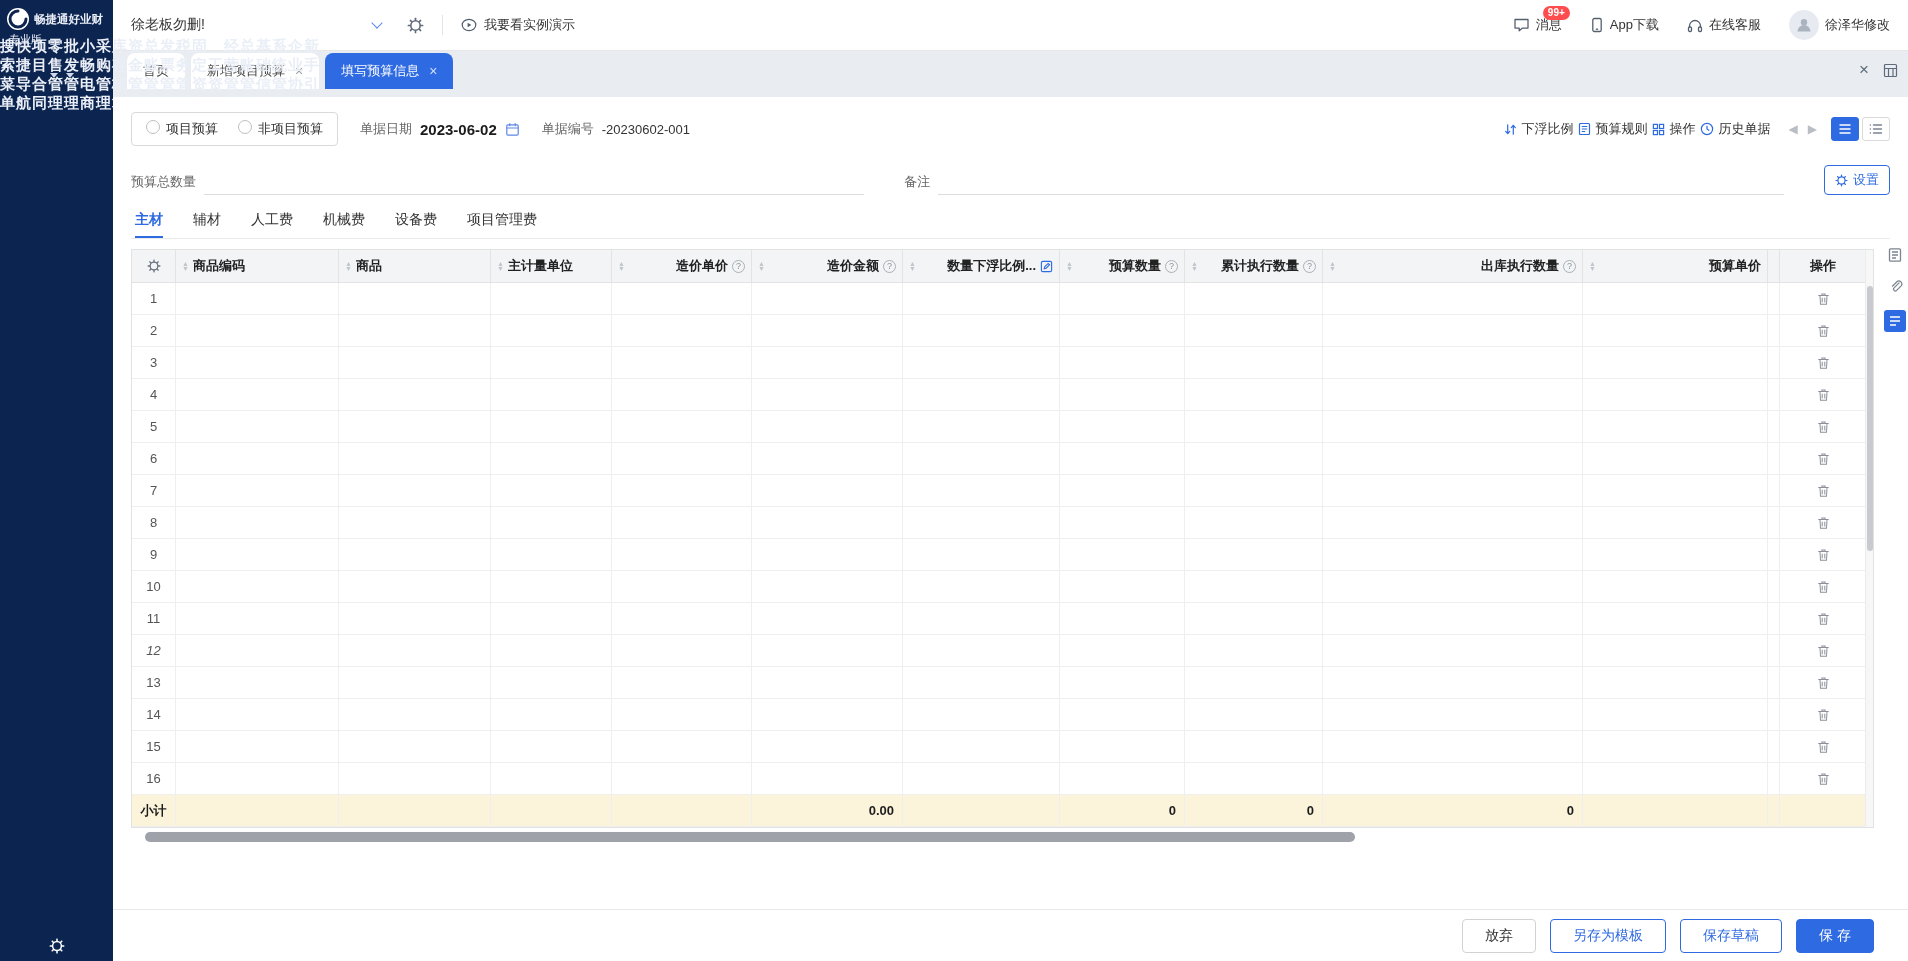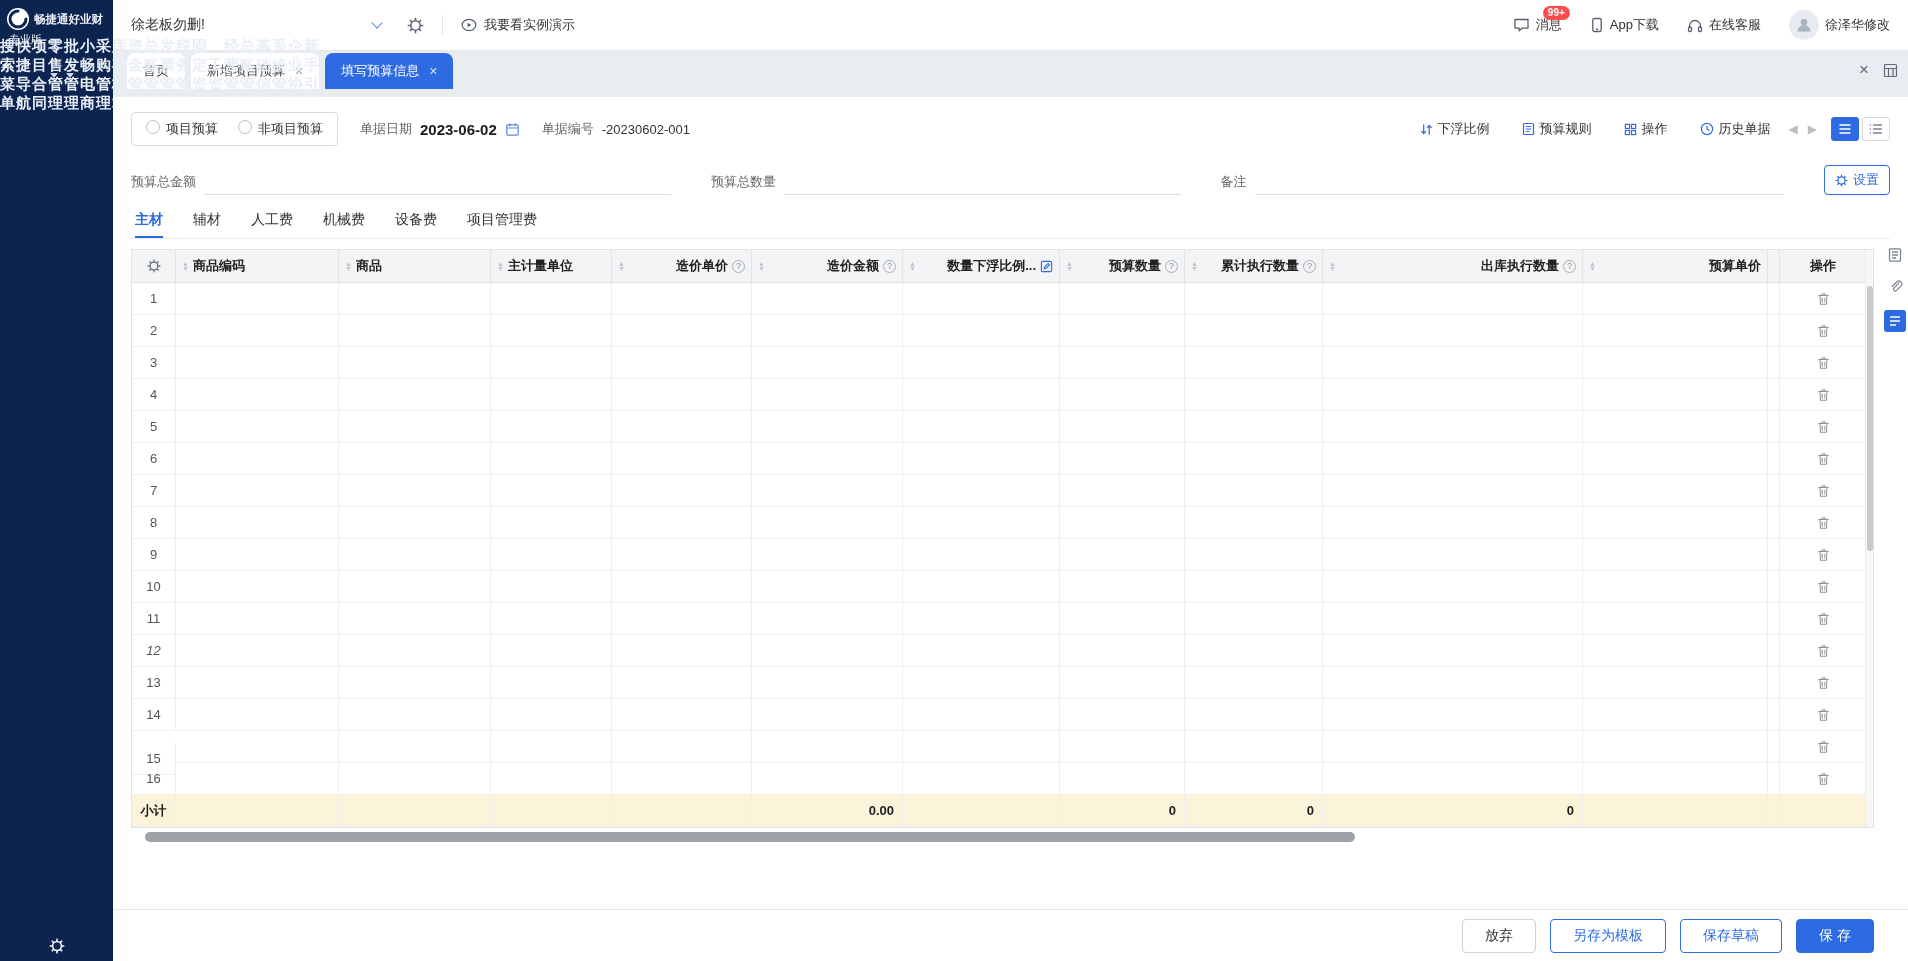--- a/index.html
+++ b/index.html
@@ -37,21 +37,21 @@
   .tabbar-right{margin-left:auto;display:flex;align-items:center;gap:14px;height:100%;padding-right:10px;color:#5f6b7a}
   
   .content{flex:1;background:#fff;padding:12px 18px 0;position:relative;min-height:0}
   .frow1{display:flex;align-items:center;height:40px}
   .radio-box{border:1px solid #d9d9d9;border-radius:4px;height:34px;display:flex;align-items:center;padding:0 14px;gap:20px}
   .radio{display:flex;align-items:flex-start;gap:6px;font-size:13px;cursor:pointer}
   .rdot{width:14px;height:14px;border:1px solid #bfbfbf;border-radius:50%;background:#fff;flex:none}
   .fgroup{display:flex;align-items:center;gap:8px;margin-left:22px;font-size:13px}
   .flabel{color:#666}
   .date-val{font-size:15px;font-weight:bold;color:#1b1b1b}
-  .tools{margin-left:auto;display:flex;align-items:center;gap:32px}
+  .tools{margin-left:auto;display:flex;align-items:center;gap:4px}
   .tool{display:flex;align-items:center;gap:5px;font-size:13px;cursor:pointer}
   .nav-arrows{display:flex;align-items:center;gap:10px;margin-left:18px;color:#b9bdc4;font-size:12px}
   .nav-arrows span{cursor:pointer}
   .vtoggle{display:flex;gap:3px;margin-left:14px}
   .vbtn{width:28px;height:24px;border:1px solid #d9d9d9;border-radius:3px;background:#fff;display:flex;align-items:center;justify-content:center;cursor:pointer}
   .vbtn.active{background:#2e6ae1;border-color:#2e6ae1}
   .frow2{display:flex;align-items:flex-end;height:42px;margin-top:4px}
   .field{display:flex;align-items:flex-end;gap:8px;flex:1;margin-right:40px}
   .field .flabel{padding-bottom:4px;white-space:nowrap}
   .uline{flex:1;height:26px;border-bottom:1px solid #dcdcdc;cursor:text}
@@ -359,24 +359,20 @@
             </div>
           <div class="vbtn">
               <svg width="14" height="12" viewBox="0 0 14 12" stroke="#7c8490" stroke-width="1.4" stroke-linecap="round">
                 <path d="M4.5 2h8M4.5 6h8M4.5 10h8M1.3 2h.1M1.3 6h.1M1.3 10h.1"></path>
               </svg>
             </div>
         </div>
       </div>
 
       <div class="frow2">
-        <div class="field" style="flex:1.15">
-          <span class="flabel">预算总金额</span>
-          <span class="uline"></span>
-        </div>
         <div class="field">
           <span class="flabel">预算总数量</span>
           <span class="uline"></span>
         </div>
         <div class="field" style="flex:1.2">
           <span class="flabel">备注</span>
           <span class="uline"></span>
         </div>
         <div class="set-btn">
           <span style="display:flex">
@@ -813,21 +809,21 @@
               <div class="gc gap" style="width: 12px;"></div>
               <div class="gc ops" style="width: 87px;">
                 <span style="display:flex">
                   <svg width="13" height="14" viewBox="0 0 14 15" fill="none" stroke="#8b9099" stroke-width="1.1" stroke-linecap="round">
                     <path d="M1.8 3.8h10.4M5.3 3.8V2.2h3.4v1.6M3.2 3.8l.6 9.4h6.4l.6-9.4M5.6 6.3v4.5M8.4 6.3v4.5"></path>
                   </svg>
                 </span>
               </div>
             </div>
             <div class="gr">
-              <div class="gc num" style="width: 44px; margin-top: 12px;">15</div>
+              <div class="gc num" style="width: 44px;">15</div>
               <div class="gc" style="width: 163px;"></div>
               <div class="gc" style="width: 152px;"></div>
               <div class="gc" style="width: 121px;"></div>
               <div class="gc right" style="width: 140px;"></div>
               <div class="gc right" style="width: 151px;"></div>
               <div class="gc right" style="width: 157px;"></div>
               <div class="gc right" style="width: 125px;"></div>
               <div class="gc right" style="width: 138px;"></div>
               <div class="gc right" style="width: 260px;"></div>
               <div class="gc right" style="width: 185px;"></div>

